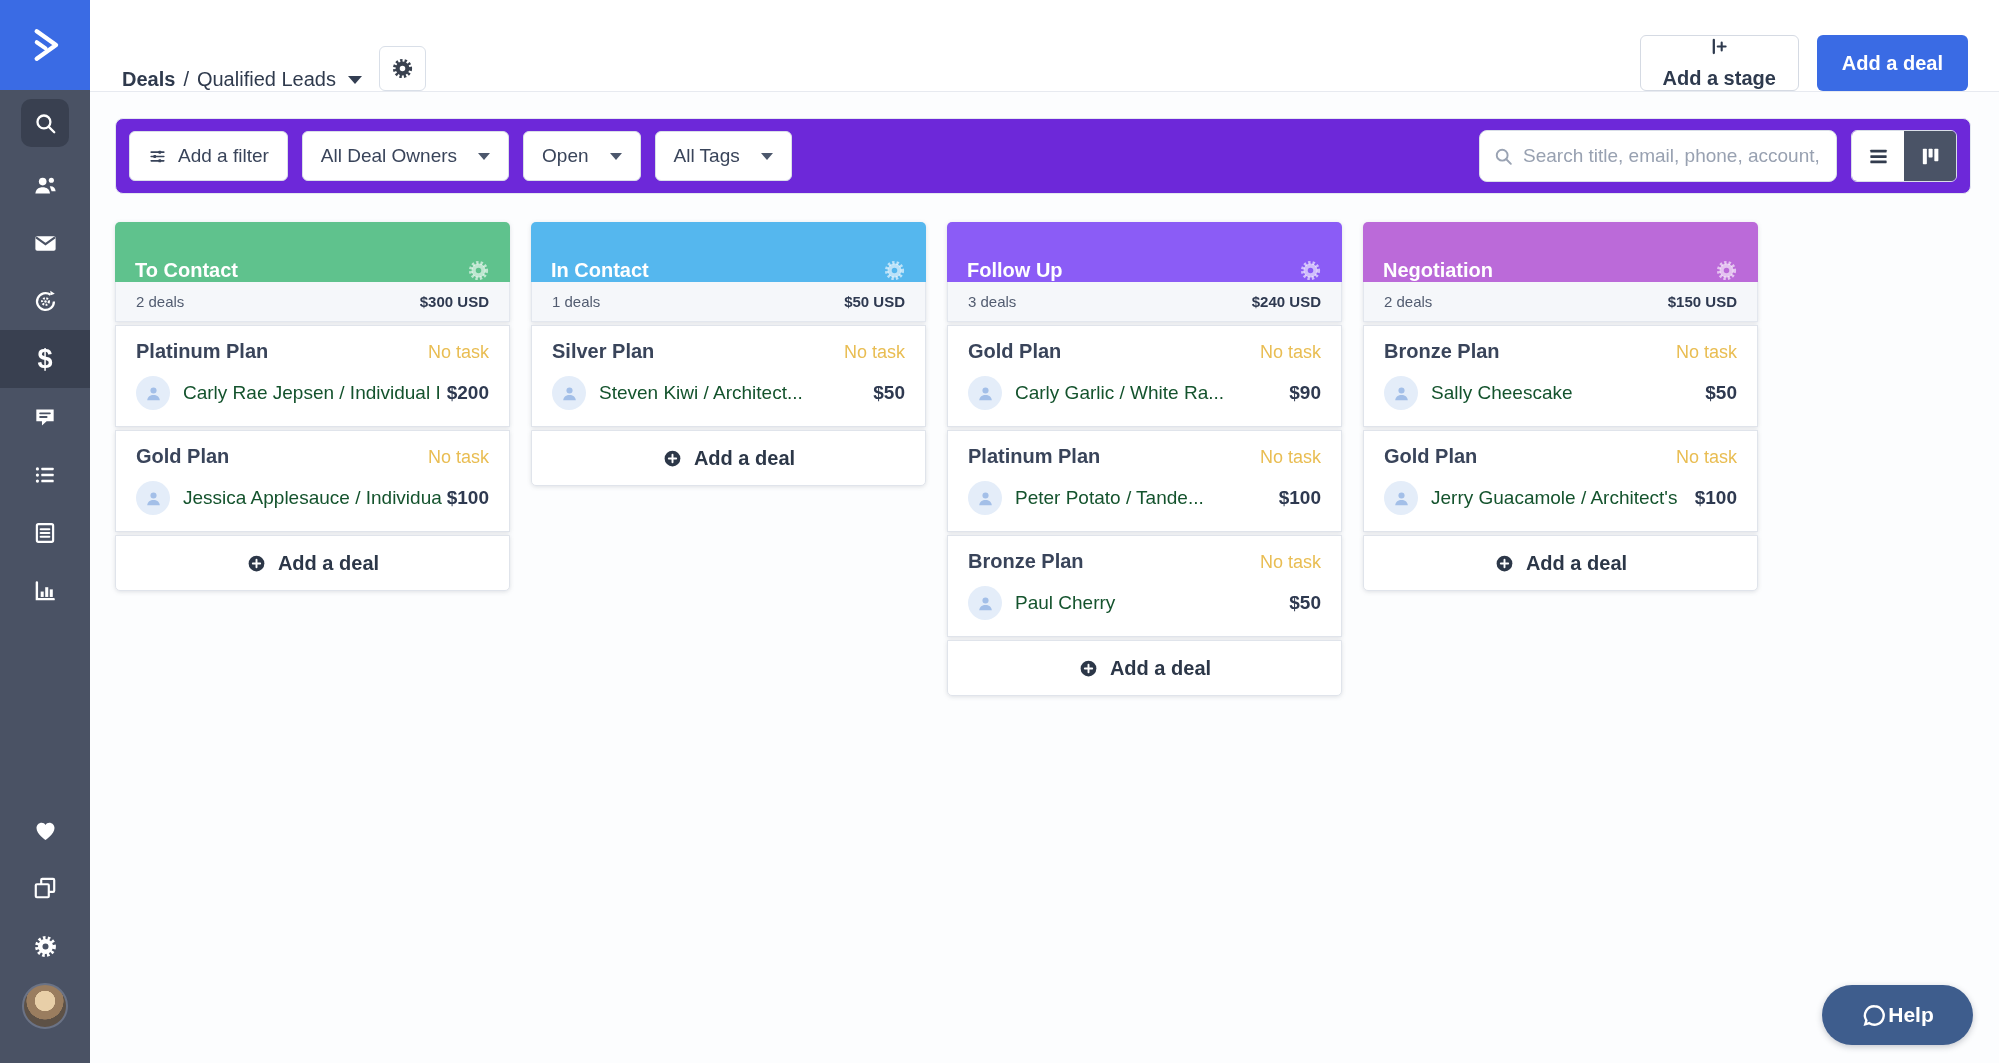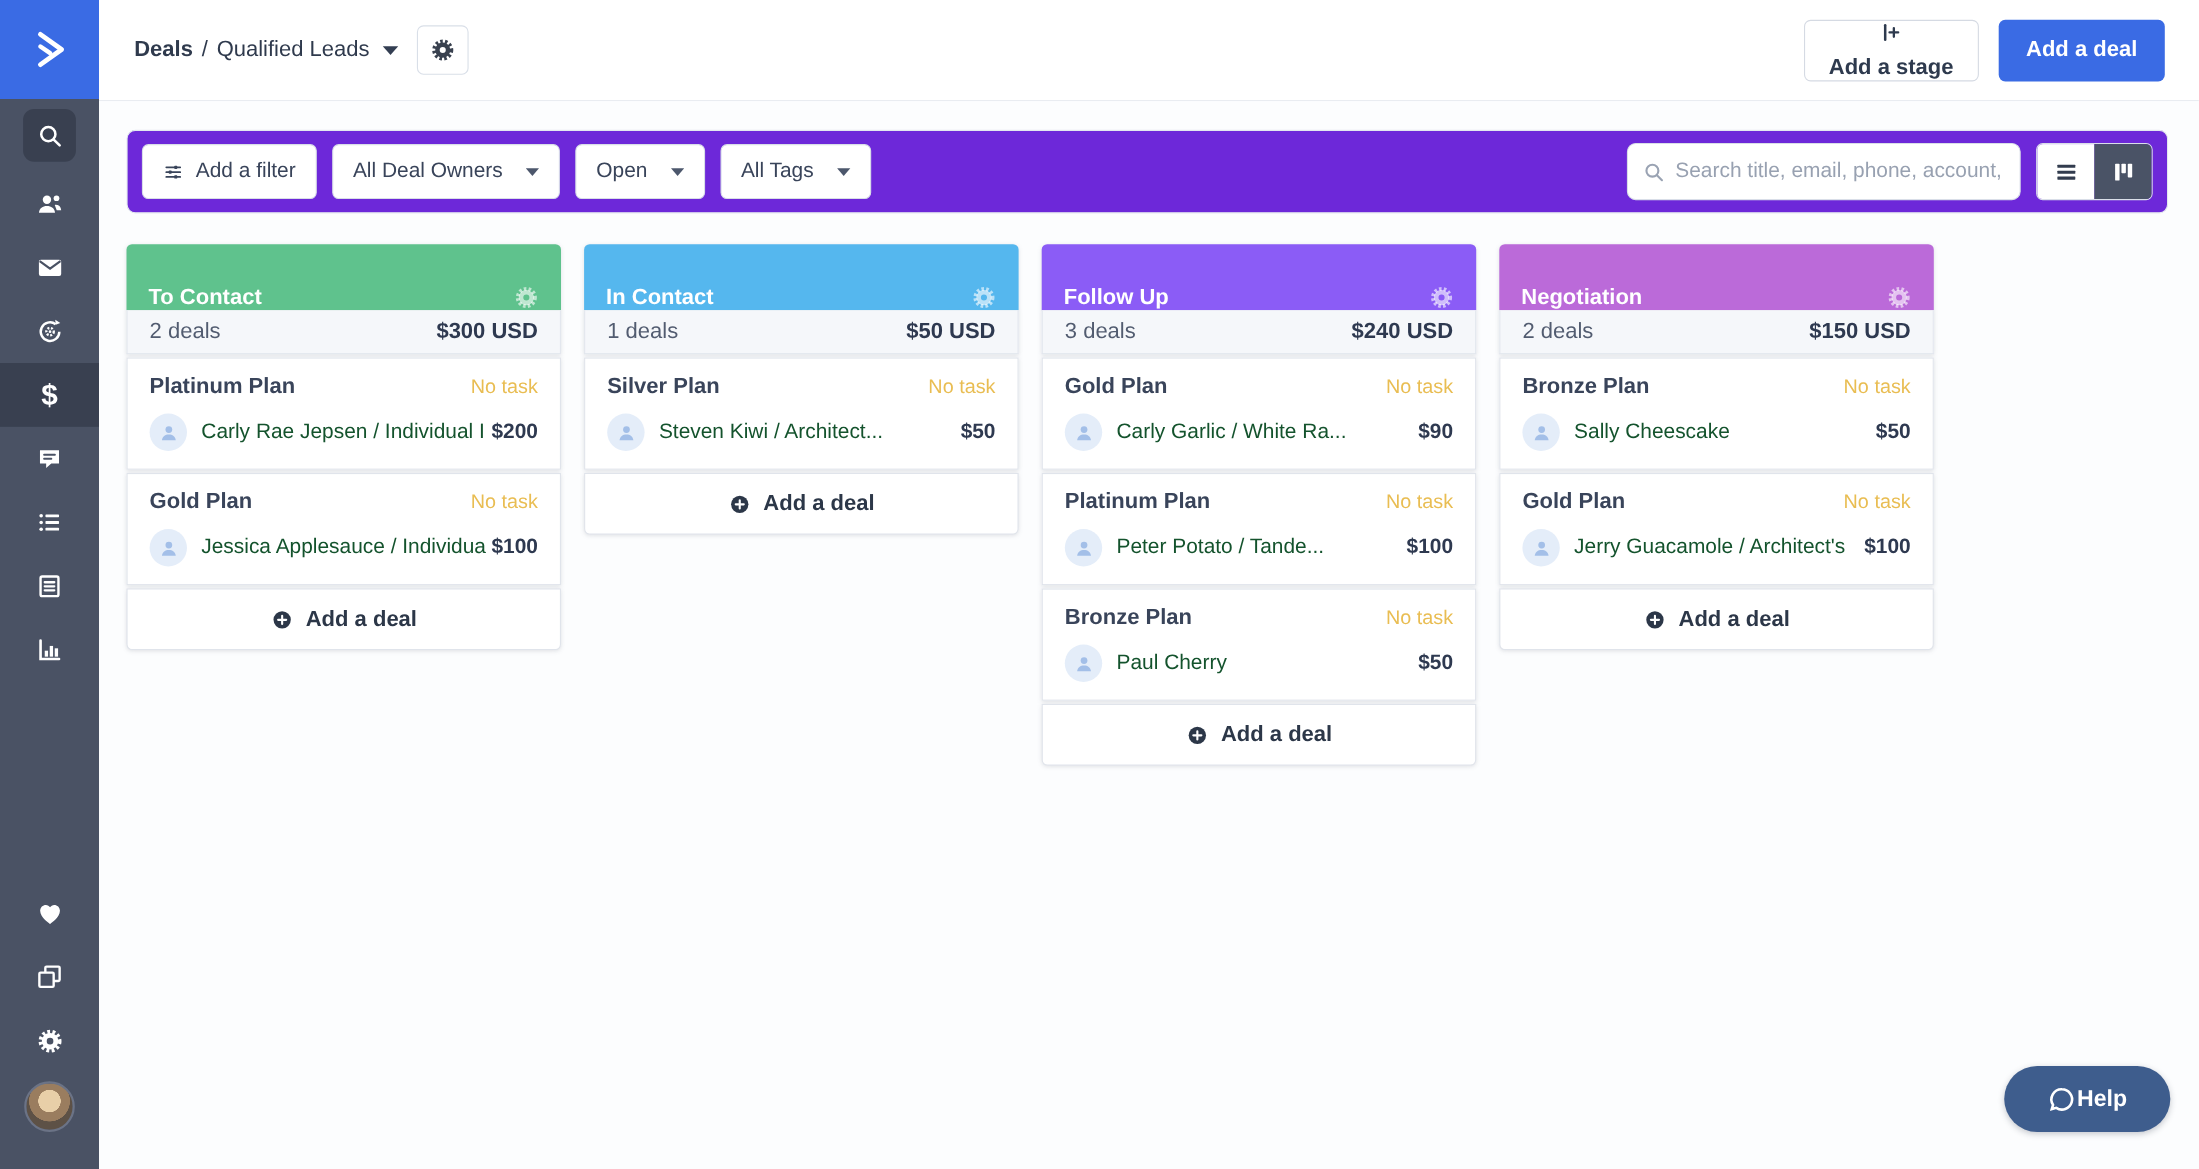--- a/index.html
+++ b/index.html
@@ -16,21 +16,21 @@
   .search-sq { width:48px; height:48px; border-radius:10px; background:#394050; display:grid; place-items:center; }
   .side-item.active { background:#394050; }
   .dollar { font-size:27px; font-weight:bold; color:#fff; }
   .side-bottom { margin-top:auto; display:flex; flex-direction:column; align-items:center; padding-bottom:10px; }
   .avatar { width:46px; height:46px; border-radius:50%; margin:8px 0 24px;
             background:radial-gradient(circle at 50% 38%, #e8cfa8 0 30%, #9a7d5f 31% 55%, #5d5146 56% 100%);
             border:2px solid #6b7386; }
 
   
   .main { flex:1; display:flex; flex-direction:column; min-width:0; }
-  .topbar { height:92px; background:#fff; border-bottom:1px solid #e7eaf0; display:flex; align-items:center; padding:0 31px 0 32px; flex-shrink:0; }
+  .topbar { height:92px; background:#fff; border-bottom:1px solid #e7eaf0; display:flex; align-items:flex-end; padding:0 31px 0 32px; flex-shrink:0; }
   .breadcrumb { display:flex; align-items:center; font-size:20px; color:#2f3a4d; cursor:pointer; }
   .bc-section { font-weight:bold; }
   .bc-sep { margin:0 8px; }
   .caret { width:0; height:0; border-left:7px solid transparent; border-right:7px solid transparent; border-top:8px solid #333e52; margin-left:12px; }
   .caret.small { border-left-width:6px; border-right-width:6px; border-top-width:7px; border-top-color:#4c576c; margin-left:10px; }
   .bc-gear { width:47px; height:45px; border:1px solid #d9dfe8; border-radius:6px; background:#fff; display:grid; place-items:center; color:#39414f; margin-left:17px; cursor:pointer; }
   .topbar-actions { margin-left:auto; display:flex; gap:18px; }
   .btn { display:inline-flex; align-items:center; justify-content:center; gap:10px; height:56px; border-radius:6px; font-size:20px; font-weight:bold; cursor:pointer; border:none; font-family:inherit; }
   .btn-stage { background:#fff; border:1px solid #d5dae3; color:#2e3a4e; padding:0 22px;flex-direction:column; }
   .btn-deal { background:#3a6be4; color:#fff; padding:0 25px; }
@@ -46,34 +46,34 @@
   .view-toggle { display:flex; height:52px; border:1px solid #d9dee8; border-radius:6px; overflow:hidden; }
   .seg { width:52px; display:grid; place-items:center; background:#fff; color:#323c4e; cursor:pointer; }
   .seg.active { background:#4a5366; color:#fff; }
 
   
   .board { display:flex; align-items:flex-start; gap:21px; padding:28px 0 0 25px; }
   .column { width:395px; flex-shrink:0; filter:drop-shadow(0 1px 2px rgba(40,50,70,.14)); }
   .col-head { height:60px; border-radius:5px 5px 0 0; display:flex; align-items:flex-end; justify-content:space-between; padding:0 20px; cursor:grab; }
   .col-title { color:#fff; font-size:20px; font-weight:bold; }
   .col-gear { color:rgba(255,255,255,.6); cursor:pointer; display:grid; place-items:center; }
-  .col-stats { height:40px; background:#f5f7fa; border:1px solid #e3e7ee; border-top:none; display:flex; align-items:center; justify-content:space-between; padding:0 20px; font-size:20px; color:#525c70; }
+  .col-stats { height:40px; background:#f5f7fa; border:1px solid #e3e7ee; border-top:none; display:flex; align-items:center; justify-content:space-between; padding:0 20px; font-size:15px; color:#525c70; }
   .col-total { font-weight:bold; color:#2e3950; }
   .card { background:#fff; border:1px solid #e0e4eb; margin-top:3px; padding:14px 20px 16px; cursor:pointer; }
   .card-top { display:flex; align-items:baseline; justify-content:space-between; }
   .card-title { font-size:20px; font-weight:bold; color:#39445a; }
   .no-task { font-size:18px; color:#e9bd52; cursor:pointer; }
   .card-bottom { display:flex; align-items:center; margin-top:13px; }
   .avatar-sm { width:34px; height:34px; border-radius:50%; background:#e4edf9; color:#a3bfe8; display:grid; place-items:center; flex-shrink:0; }
   .contact { flex:1; min-width:0; font-size:19px; color:#14532d; white-space:nowrap; overflow:hidden; margin-left:13px; }
   .value { font-size:19px; font-weight:bold; color:#2e3950; white-space:nowrap; }
   .add-row { background:#fff; border:1px solid #e0e4eb; border-radius:0 0 5px 5px; margin-top:3px; height:56px; display:flex; align-items:center; justify-content:center; gap:11px; font-size:20px; font-weight:bold; color:#2c3748; cursor:pointer; }
 
   
-  .help-btn { position:fixed; right:26px; bottom:34px; width:151px; height:60px; border-radius:30px; background:#3e5d8d; color:#fff; border:none; display:flex; align-items:center; justify-content:center; font-size:21px; font-weight:bold; font-family:inherit; cursor:pointer; box-shadow:0 2px 6px rgba(30,40,60,.25); }
+  .help-btn { position:fixed; right:26px; bottom:18px; width:151px; height:60px; border-radius:30px; background:#3e5d8d; color:#fff; border:none; display:flex; align-items:center; justify-content:center; font-size:21px; font-weight:bold; font-family:inherit; cursor:pointer; box-shadow:0 2px 6px rgba(30,40,60,.25); }
 </style>
 </head>
 <body>
 
 <svg width="0" height="0" style="position:absolute">
   <defs>
     <symbol id="i-gear" viewBox="0 0 24 24">
       <circle cx="12" cy="12" r="8.2" fill="none" stroke="currentColor" stroke-width="3.6" stroke-dasharray="2.4 2.1"></circle>
       <path fill="currentColor" fill-rule="evenodd" d="M12 4.8a7.2 7.2 0 1 0 0 14.4 7.2 7.2 0 0 0 0-14.4zm0 4.3a2.9 2.9 0 1 1 0 5.8 2.9 2.9 0 0 1 0-5.8z"></path>
     </symbol>

